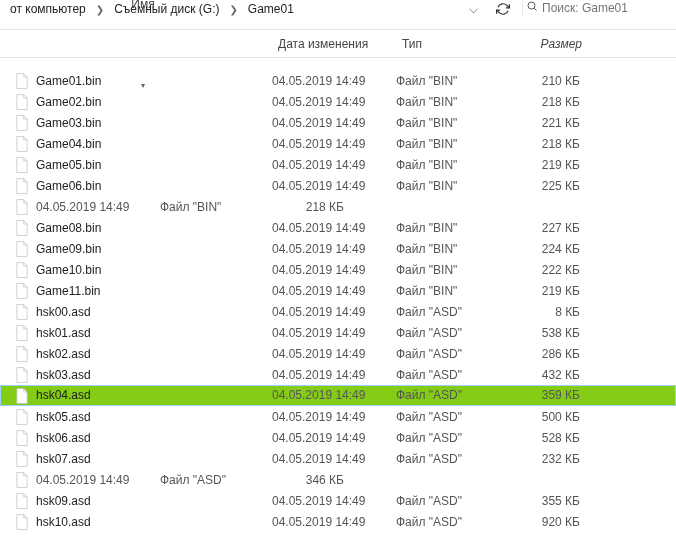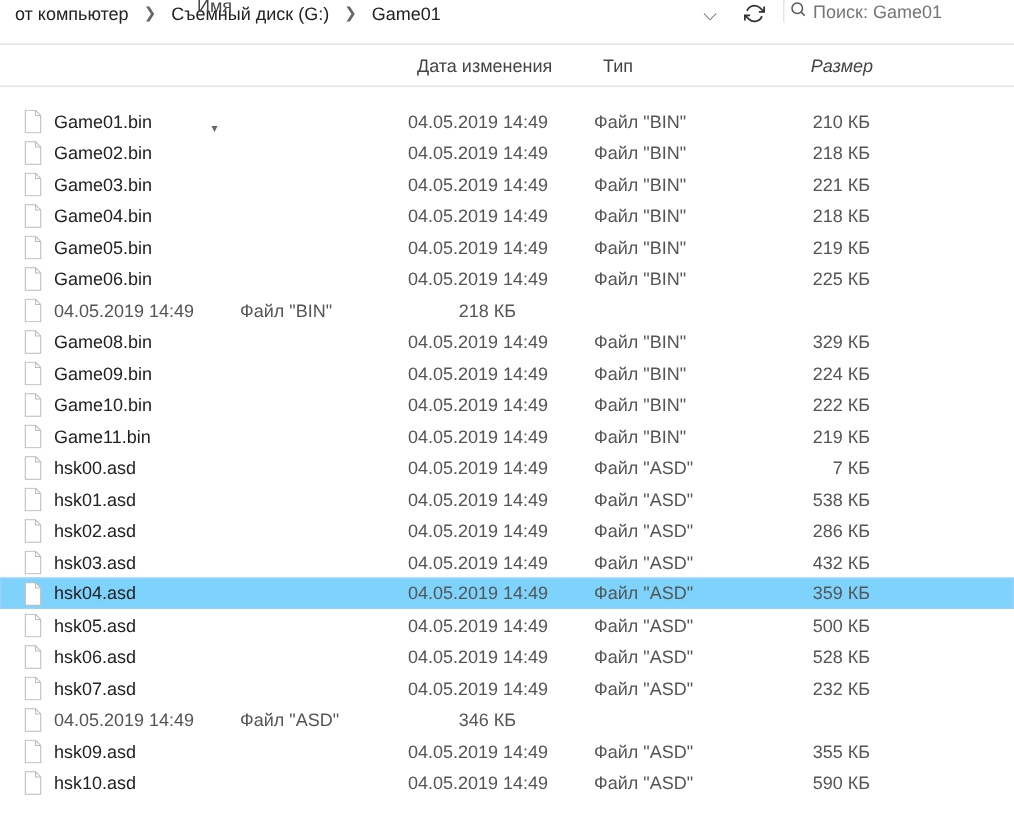--- a/index.html
+++ b/index.html
@@ -20,21 +20,21 @@
 .header-cell { position: relative; padding: 4px 6px; cursor: default; flex-direction: column; }
 .col-name { width: 258px; display: flex; align-items: center; gap: 70px; }
 .col-date { width: 124px; }
 .col-type { width: 116px; }
 .col-size { width: 84px; text-align: right; padding-right: 14px; font-style: italic; }
 .sort-arrow { font-size: 8px; color: #666; }
 
 .file-list { overflow-y: auto; height: calc(547px - 30px - 28px); }
 .spacer-row { height: 12px; }
 .file-row { display: flex; align-items: center; height: 21px; padding-left: 14px; cursor: default; }
-.file-row.selected { background: #7dd3fc; border: 1px solid #99d1ff; padding-left: 13px; }
+.file-row.selected { background: #84cc16; border: 1px solid #99d1ff; padding-left: 13px; }
 .file-row.selected .cell { position: relative; top: -1px; }
 .file-icon { width: 16px; height: 16px; margin-right: 4px; display: inline-flex; align-items: center; justify-content: center; }
 .file-icon svg { width: 14px; height: 16px; }
 .cell { padding: 0 2px; white-space: nowrap; overflow: hidden; text-overflow: ellipsis; }
 .c-name { width: 236px; }
 .c-date { width: 124px; color: #555; }
 .c-type { width: 116px; color: #555; }
 .c-size { width: 84px; text-align: right; color: #555; padding-right: 14px; }
 </style>
 </head>
@@ -165,21 +165,21 @@
     <div class="file-row">
       <span class="file-icon">
         <svg viewBox="0 0 24 28">
           <path d="M3 1 L15 1 L21 7 L21 27 L3 27 Z" fill="#fff" stroke="#bbb" stroke-width="1.2"></path>
           <path d="M15 1 L15 7 L21 7" fill="none" stroke="#bbb" stroke-width="1.2"></path>
         </svg>
       </span>
       <span class="cell c-name">Game08.bin</span>
       <span class="cell c-date">04.05.2019 14:49</span>
       <span class="cell c-type">Файл "BIN"</span>
-      <span class="cell c-size">329 КБ</span>
+      <span class="cell c-size">227 КБ</span>
     </div>
     <div class="file-row">
       <span class="file-icon">
         <svg viewBox="0 0 24 28">
           <path d="M3 1 L15 1 L21 7 L21 27 L3 27 Z" fill="#fff" stroke="#bbb" stroke-width="1.2"></path>
           <path d="M15 1 L15 7 L21 7" fill="none" stroke="#bbb" stroke-width="1.2"></path>
         </svg>
       </span>
       <span class="cell c-name">Game09.bin</span>
       <span class="cell c-date">04.05.2019 14:49</span>
@@ -213,21 +213,21 @@
     <div class="file-row">
       <span class="file-icon">
         <svg viewBox="0 0 24 28">
           <path d="M3 1 L15 1 L21 7 L21 27 L3 27 Z" fill="#fff" stroke="#bbb" stroke-width="1.2"></path>
           <path d="M15 1 L15 7 L21 7" fill="none" stroke="#bbb" stroke-width="1.2"></path>
         </svg>
       </span>
       <span class="cell c-name">hsk00.asd</span>
       <span class="cell c-date">04.05.2019 14:49</span>
       <span class="cell c-type">Файл "ASD"</span>
-      <span class="cell c-size">7 КБ</span>
+      <span class="cell c-size">8 КБ</span>
     </div>
     <div class="file-row">
       <span class="file-icon">
         <svg viewBox="0 0 24 28">
           <path d="M3 1 L15 1 L21 7 L21 27 L3 27 Z" fill="#fff" stroke="#bbb" stroke-width="1.2"></path>
           <path d="M15 1 L15 7 L21 7" fill="none" stroke="#bbb" stroke-width="1.2"></path>
         </svg>
       </span>
       <span class="cell c-name">hsk01.asd</span>
       <span class="cell c-date">04.05.2019 14:49</span>
@@ -332,15 +332,15 @@
     <div class="file-row">
       <span class="file-icon">
         <svg viewBox="0 0 24 28">
           <path d="M3 1 L15 1 L21 7 L21 27 L3 27 Z" fill="#fff" stroke="#bbb" stroke-width="1.2"></path>
           <path d="M15 1 L15 7 L21 7" fill="none" stroke="#bbb" stroke-width="1.2"></path>
         </svg>
       </span>
       <span class="cell c-name">hsk10.asd</span>
       <span class="cell c-date">04.05.2019 14:49</span>
       <span class="cell c-type">Файл "ASD"</span>
-      <span class="cell c-size">590 КБ</span>
+      <span class="cell c-size">920 КБ</span>
     </div>
   </div>
 
 </body></html>

